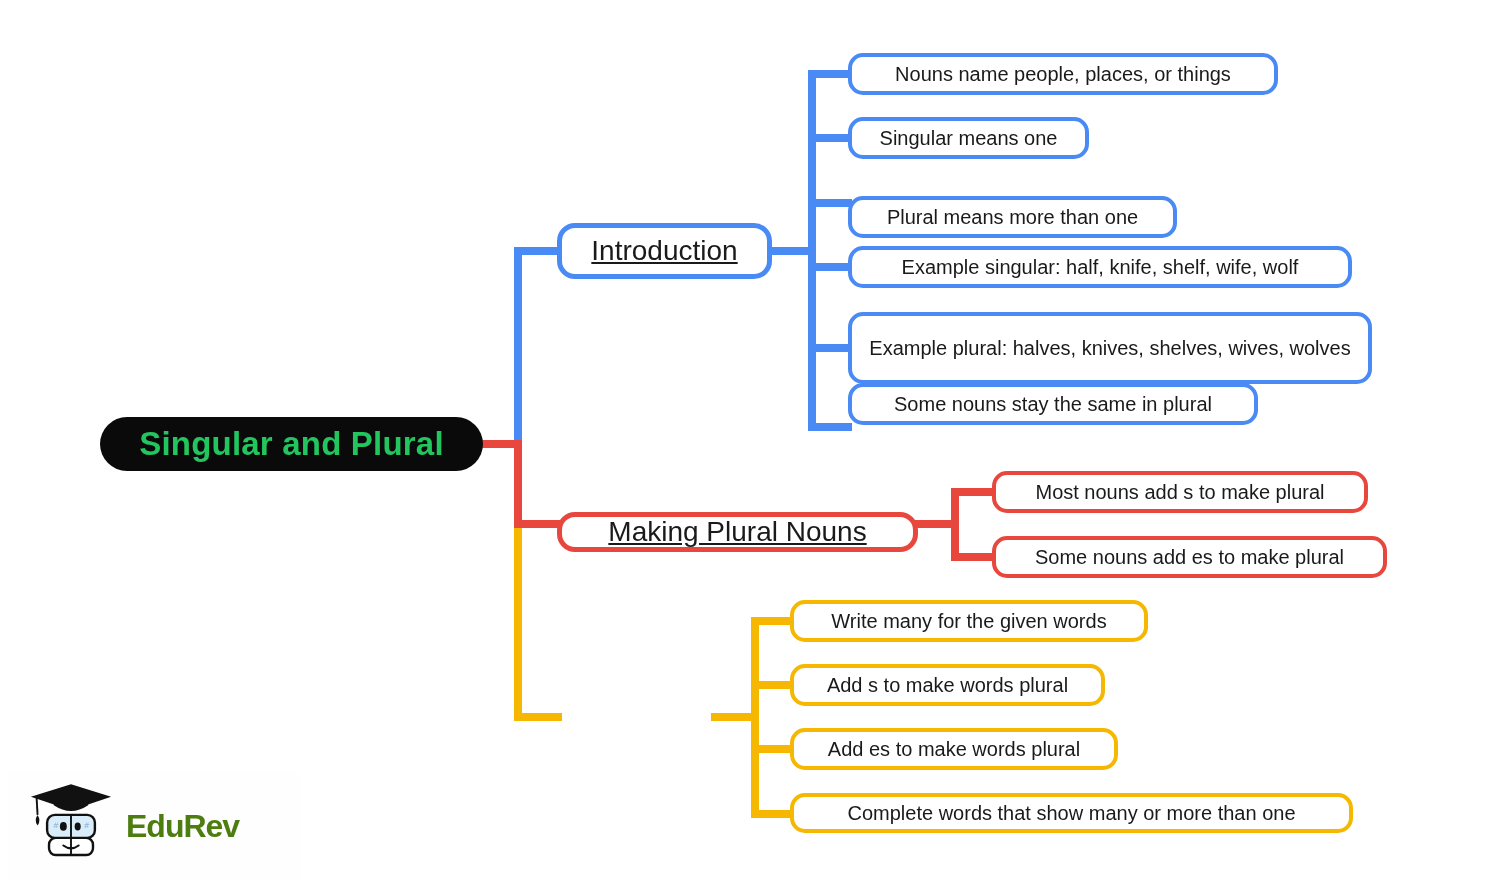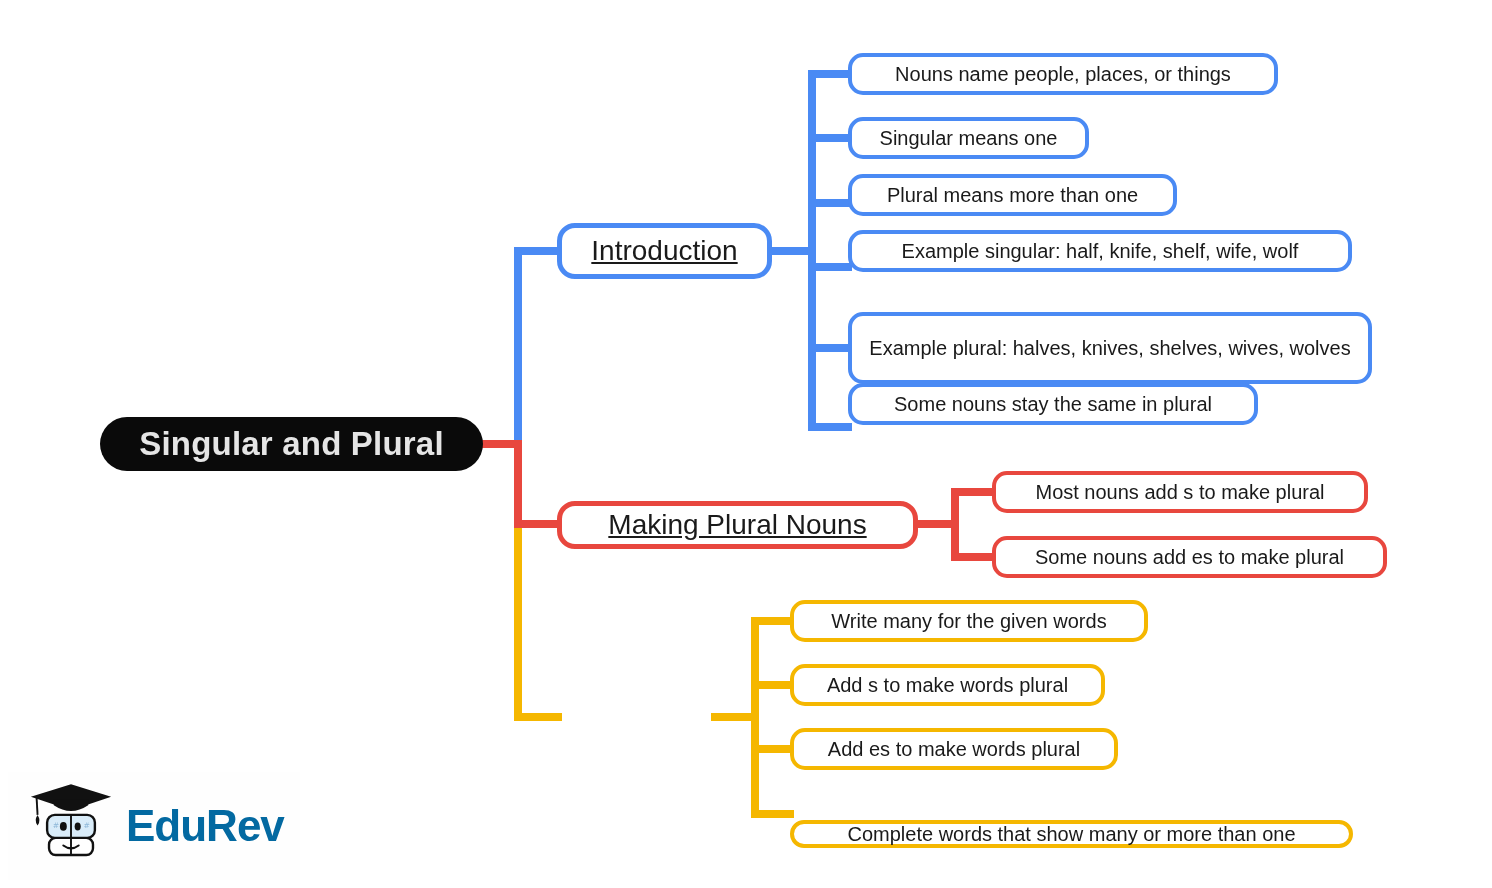--- a/index.html
+++ b/index.html
@@ -11,37 +11,37 @@
   .blue-bg{background:#4a8af4;}
   .red-bg{background:#e8473e;}
   .yellow-bg{background:#f5b700;}
 
   .node{
     position:absolute;box-sizing:border-box;background:#ffffff;
     display:flex;align-items:center;justify-content:center;text-align:center;
     white-space:nowrap;
   }
   .root{
-    background:#0a0a0a;color:#e5e5e5;font-size:33px;font-weight:700;
+    background:#0a0a0a;color:#22c55e;font-size:33px;font-weight:700;
     border-radius:27px;letter-spacing:0.2px;
   }
   .branch{
     font-size:28px;border-radius:18px;border:5px solid;text-decoration:underline;
   }
   .leaf{
     font-size:20px;border-radius:15px;border:4px solid;padding:0 10px;
   }
   .leaf.wrap{white-space:normal;line-height:1.5;}
   .b-blue{border-color:#4a8af4;text-align:right;}
   .b-red{border-color:#e8473e;}
   .b-yellow{border-color:#f5b700;}
 
   .logo{position:absolute;left:8px;top:772px;width:292px;height:108px;background:#fefefe;
     display:flex;align-items:center;}
-  .logo-text{font-size:44px;font-weight:700;color:#0369a1;margin-left:12px;letter-spacing:-1px;}
+  .logo-text{font-size:32px;font-weight:700;color:#4d7c0f;margin-left:12px;letter-spacing:-1px;}
 </style>
 </head>
 <body>
 
 <div class="canvas">
 
   <div class="line red-bg" style="left:479px;top:440px;width:43px;height:8px;"></div>
   <div class="line blue-bg" style="left:514px;top:247px;width:8px;height:193px;"></div>
   <div class="line blue-bg" style="left:514px;top:247px;width:48px;height:8px;"></div>
   <div class="line red-bg" style="left:514px;top:440px;width:8px;height:88px;"></div>
@@ -66,36 +66,36 @@
   <div class="line yellow-bg" style="left:711px;top:713px;width:44px;height:8px;"></div>
   <div class="line yellow-bg" style="left:751px;top:617px;width:8px;height:201px;"></div>
   <div class="line yellow-bg" style="left:751px;top:617px;width:43px;height:8px;"></div>
   <div class="line yellow-bg" style="left:751px;top:681px;width:43px;height:8px;"></div>
   <div class="line yellow-bg" style="left:751px;top:745px;width:43px;height:8px;"></div>
   <div class="line yellow-bg" style="left:751px;top:810px;width:43px;height:8px;"></div>
 
   <div class="node root" style="left:100px;top:417px;width:383px;height:54px;">Singular and Plural</div>
 
   <div class="node branch b-blue" style="left:557px;top:223px;width:215px;height:56px;">Introduction</div>
-  <div class="node branch b-red" style="left:557px;top:501px;width:361px;height:48px;">Making Plural Nouns</div>
+  <div class="node branch b-red" style="left:557px;top:512px;width:361px;height:40px;">Making Plural Nouns</div>
 
   <div class="node leaf b-blue" style="left:848px;top:53px;width:430px;height:42px;">Nouns name people, places, or things</div>
   <div class="node leaf b-blue" style="left:848px;top:117px;width:241px;height:42px;">Singular means one</div>
-  <div class="node leaf b-blue" style="left:848px;top:174px;width:329px;height:42px;">Plural means more than one</div>
-  <div class="node leaf b-blue" style="left:848px;top:230px;width:504px;height:42px;">Example singular: half, knife, shelf, wife, wolf</div>
+  <div class="node leaf b-blue" style="left:848px;top:196px;width:329px;height:42px;">Plural means more than one</div>
+  <div class="node leaf b-blue" style="left:848px;top:246px;width:504px;height:42px;">Example singular: half, knife, shelf, wife, wolf</div>
   <div class="node leaf b-blue wrap" style="left:848px;top:312px;width:524px;height:72px;">Example plural: halves, knives, shelves, wives, wolves</div>
   <div class="node leaf b-blue" style="left:848px;top:383px;width:410px;height:42px;">Some nouns stay the same in plural</div>
 
   <div class="node leaf b-red" style="left:992px;top:471px;width:376px;height:42px;">Most nouns add s to make plural</div>
   <div class="node leaf b-red" style="left:992px;top:536px;width:395px;height:42px;">Some nouns add es to make plural</div>
 
   <div class="node leaf b-yellow" style="left:790px;top:600px;width:358px;height:42px;">Write many for the given words</div>
   <div class="node leaf b-yellow" style="left:790px;top:664px;width:315px;height:42px;">Add s to make words plural</div>
   <div class="node leaf b-yellow" style="left:790px;top:728px;width:328px;height:42px;">Add es to make words plural</div>
-  <div class="node leaf b-yellow" style="left:790px;top:793px;width:563px;height:28px;margin-top:27px;">Complete words that show many or more than one</div>
+  <div class="node leaf b-yellow" style="left:790px;top:793px;width:563px;height:40px;">Complete words that show many or more than one</div>
 
   <div class="logo">
     <span style="display:inline-block;margin-left:20px;">
       <svg width="86" height="92" viewBox="0 0 90 95" xmlns="http://www.w3.org/2000/svg">
 
         <rect x="22" y="62" width="46" height="18" rx="7" fill="#ffffff" stroke="#111" stroke-width="2.5"></rect>
         <line x1="45" y1="62" x2="45" y2="80" stroke="#111" stroke-width="2"></line>
 
         <rect x="20" y="38" width="50" height="24" rx="8" fill="#d9ecf9" stroke="#111" stroke-width="2.5"></rect>
         <line x1="45" y1="38" x2="45" y2="62" stroke="#111" stroke-width="2"></line>

